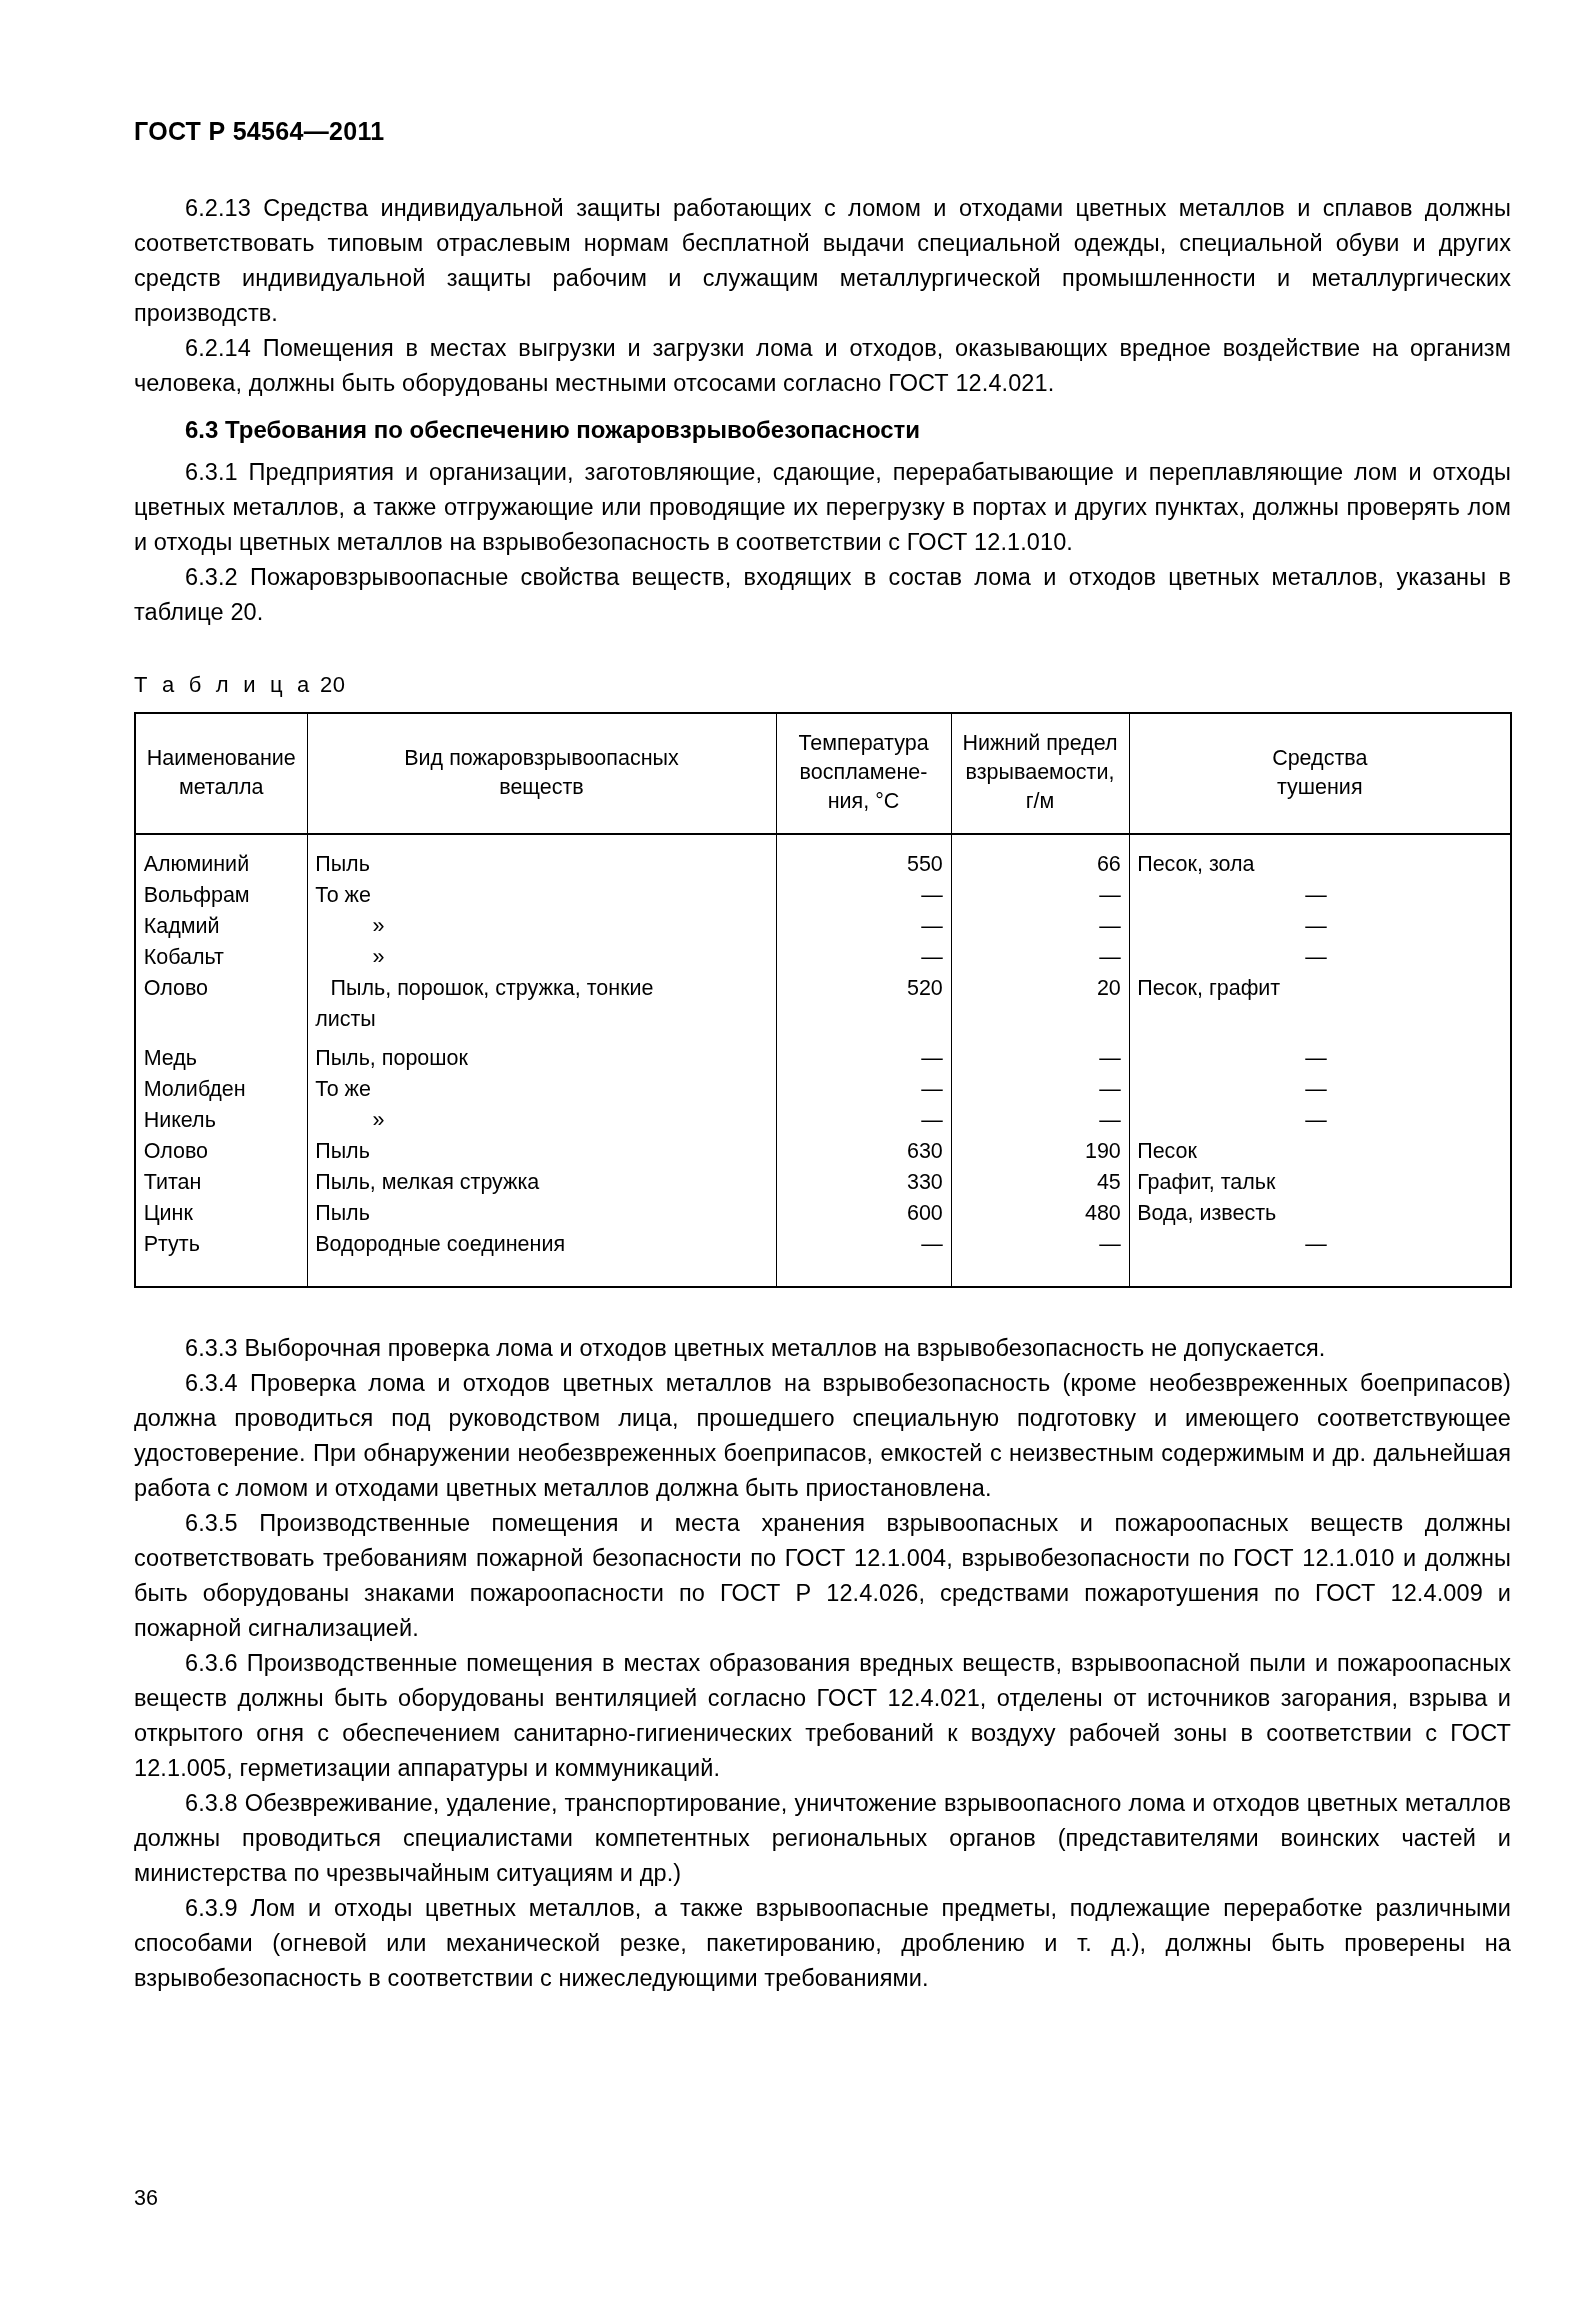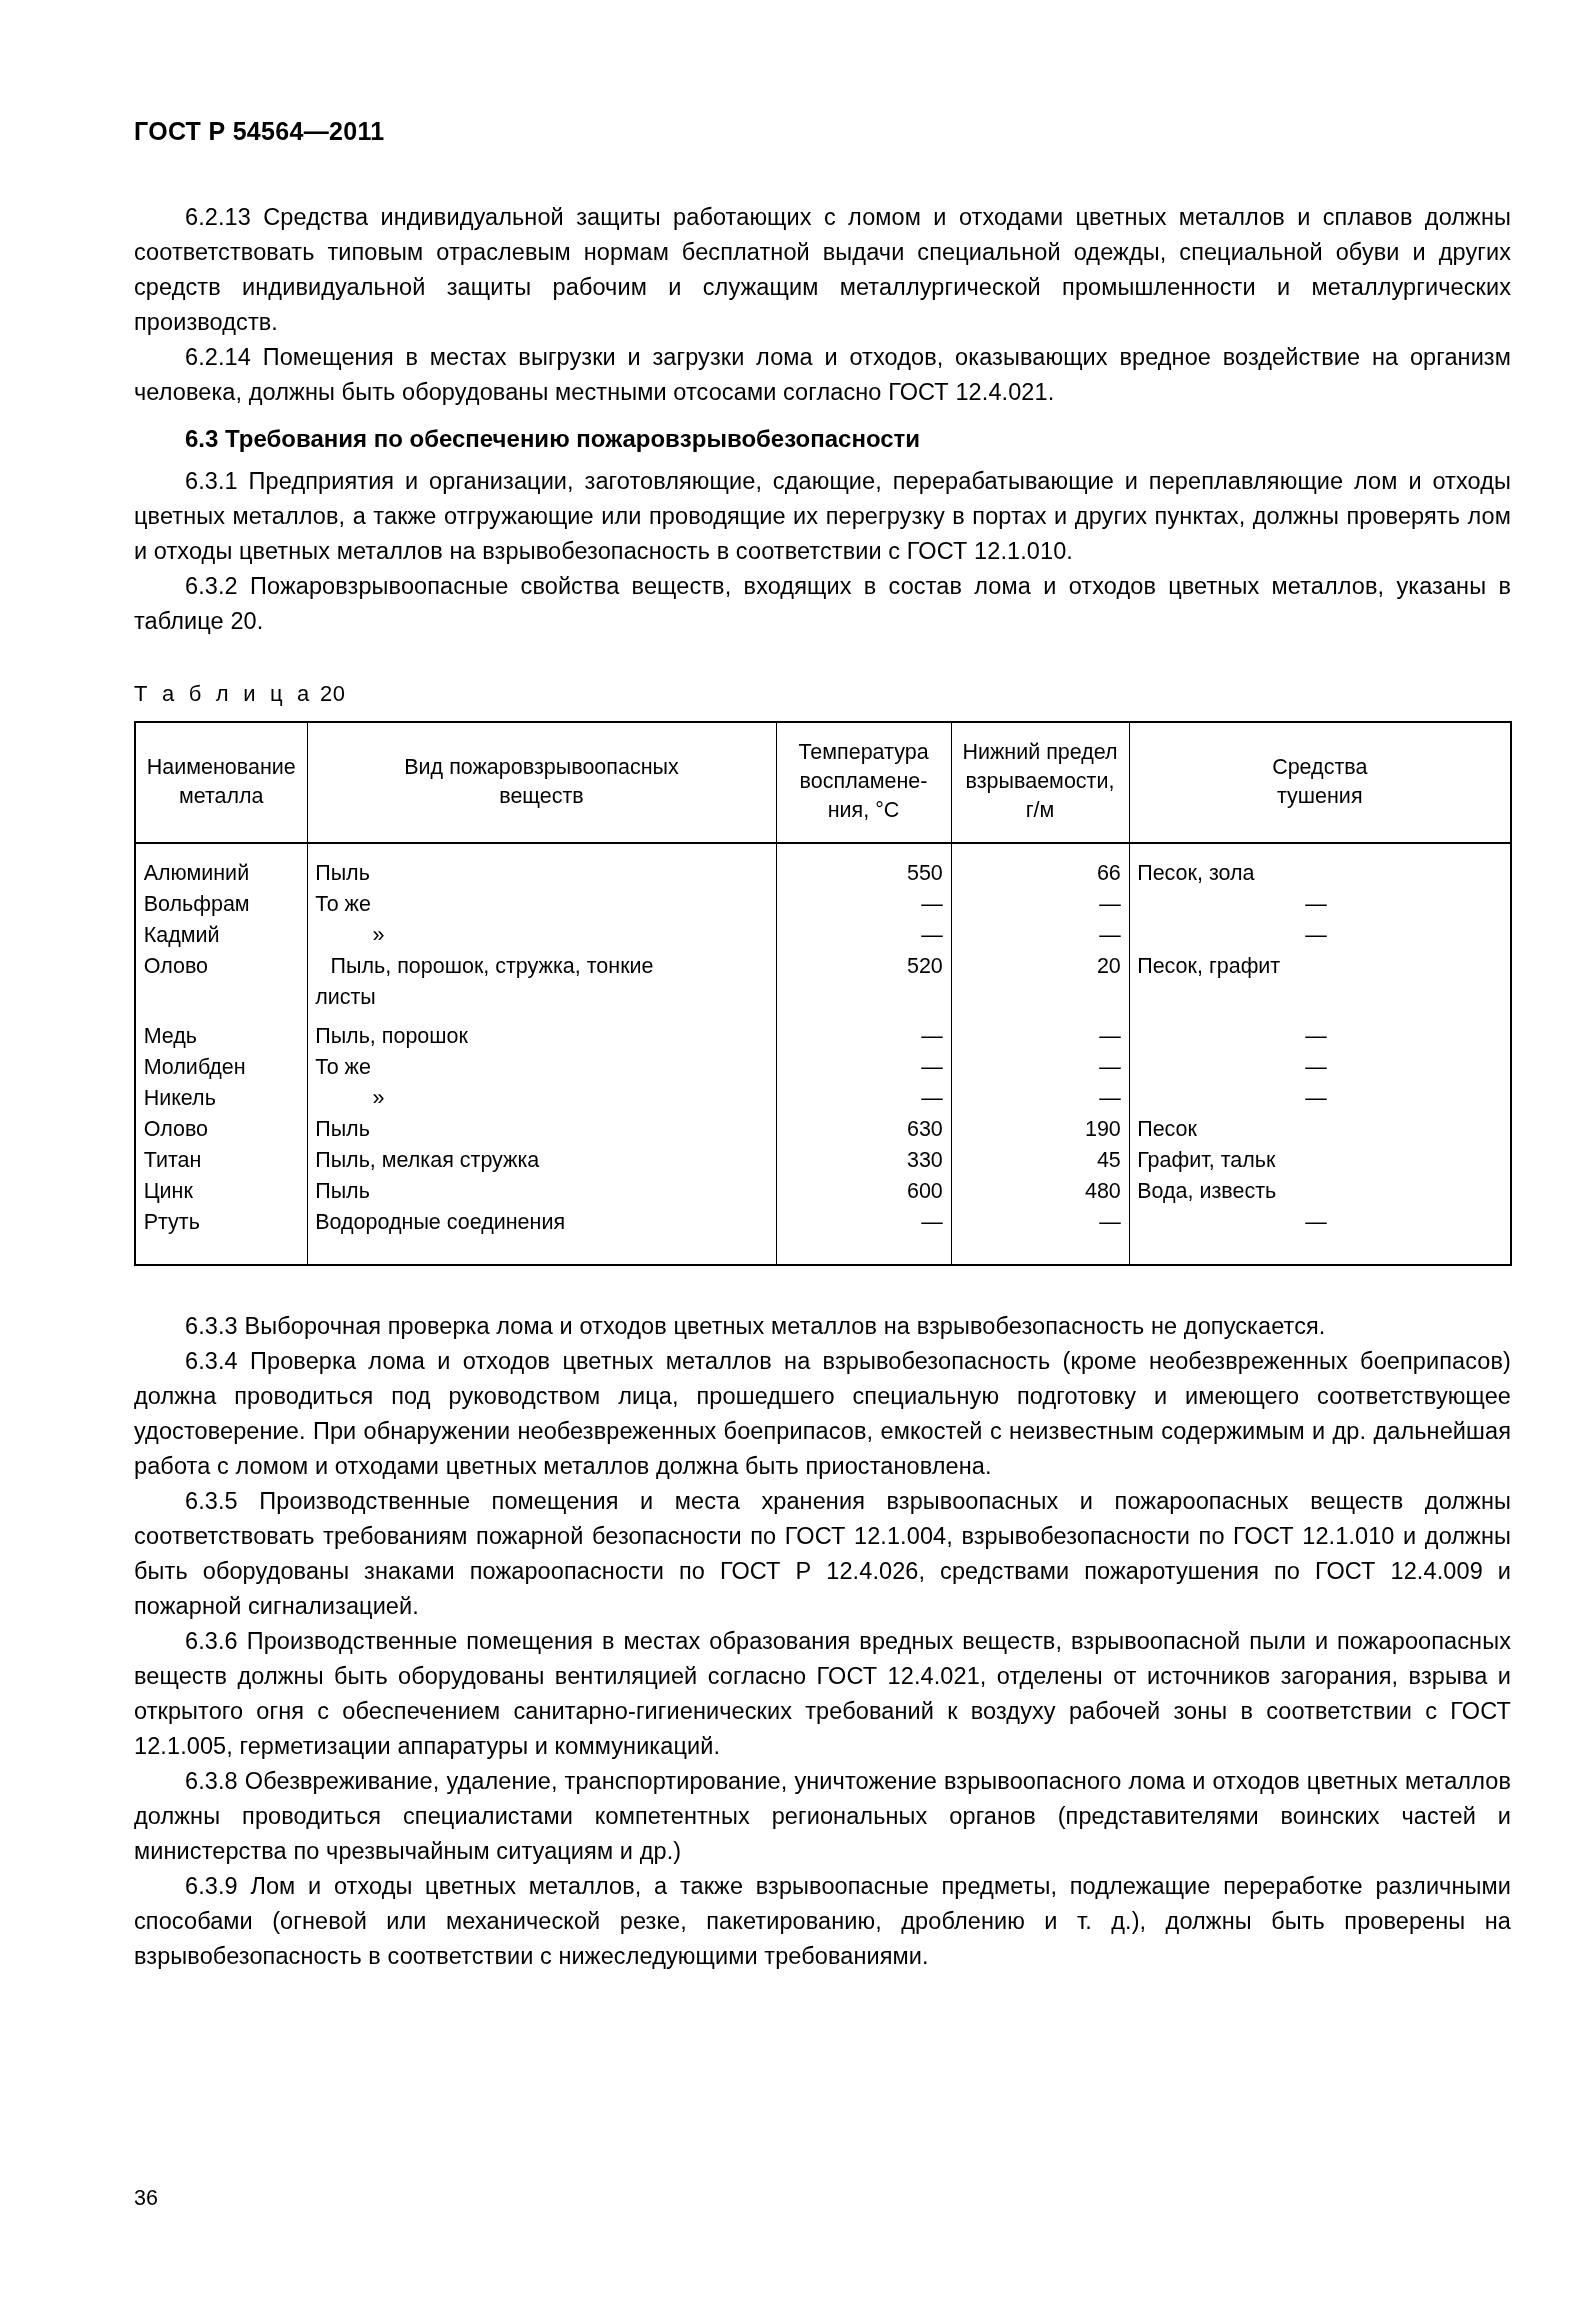--- a/index.html
+++ b/index.html
@@ -27,21 +27,21 @@
     position: absolute;
     left: 114px;
     top: 117px;
     font-size: 25px;
     font-weight: bold;
     letter-spacing: 0.3px;
   }
   .content {
     position: absolute;
     left: 114px;
-    top: 200px;
+    top: 191px;
     width: 1377px;
   }
   p.body-par {
     margin: 0 0 0 0;
     font-size: 23.5px;
     line-height: 35px;
     text-align: justify;
     text-indent: 51px;
     letter-spacing: 0.1px;
     hyphens: manual;
@@ -197,20 +197,27 @@
             <td class="cmeans dash">—</td>
           </tr>
           <tr>
             <td class="cname">Кадмий</td>
             <td class="ckind indent-q">»</td>
             <td class="cnum">—</td>
             <td class="cnum">—</td>
             <td class="cmeans dash">—</td>
           </tr>
           <tr>
+            <td class="cname">Кобальт</td>
+            <td class="ckind indent-q">»</td>
+            <td class="cnum">—</td>
+            <td class="cnum">—</td>
+            <td class="cmeans dash">—</td>
+          </tr>
+          <tr>
             <td class="cname">Олово</td>
             <td class="ckind wrap-cell">
               <div style="padding-left: 15.4px;">Пыль, порошок,  стружка, тонкие</div>
               <div>листы</div>
             </td>
             <td class="cnum">520</td>
             <td class="cnum">20</td>
             <td class="cmeans">Песок, графит</td>
           </tr>
           <tr>

